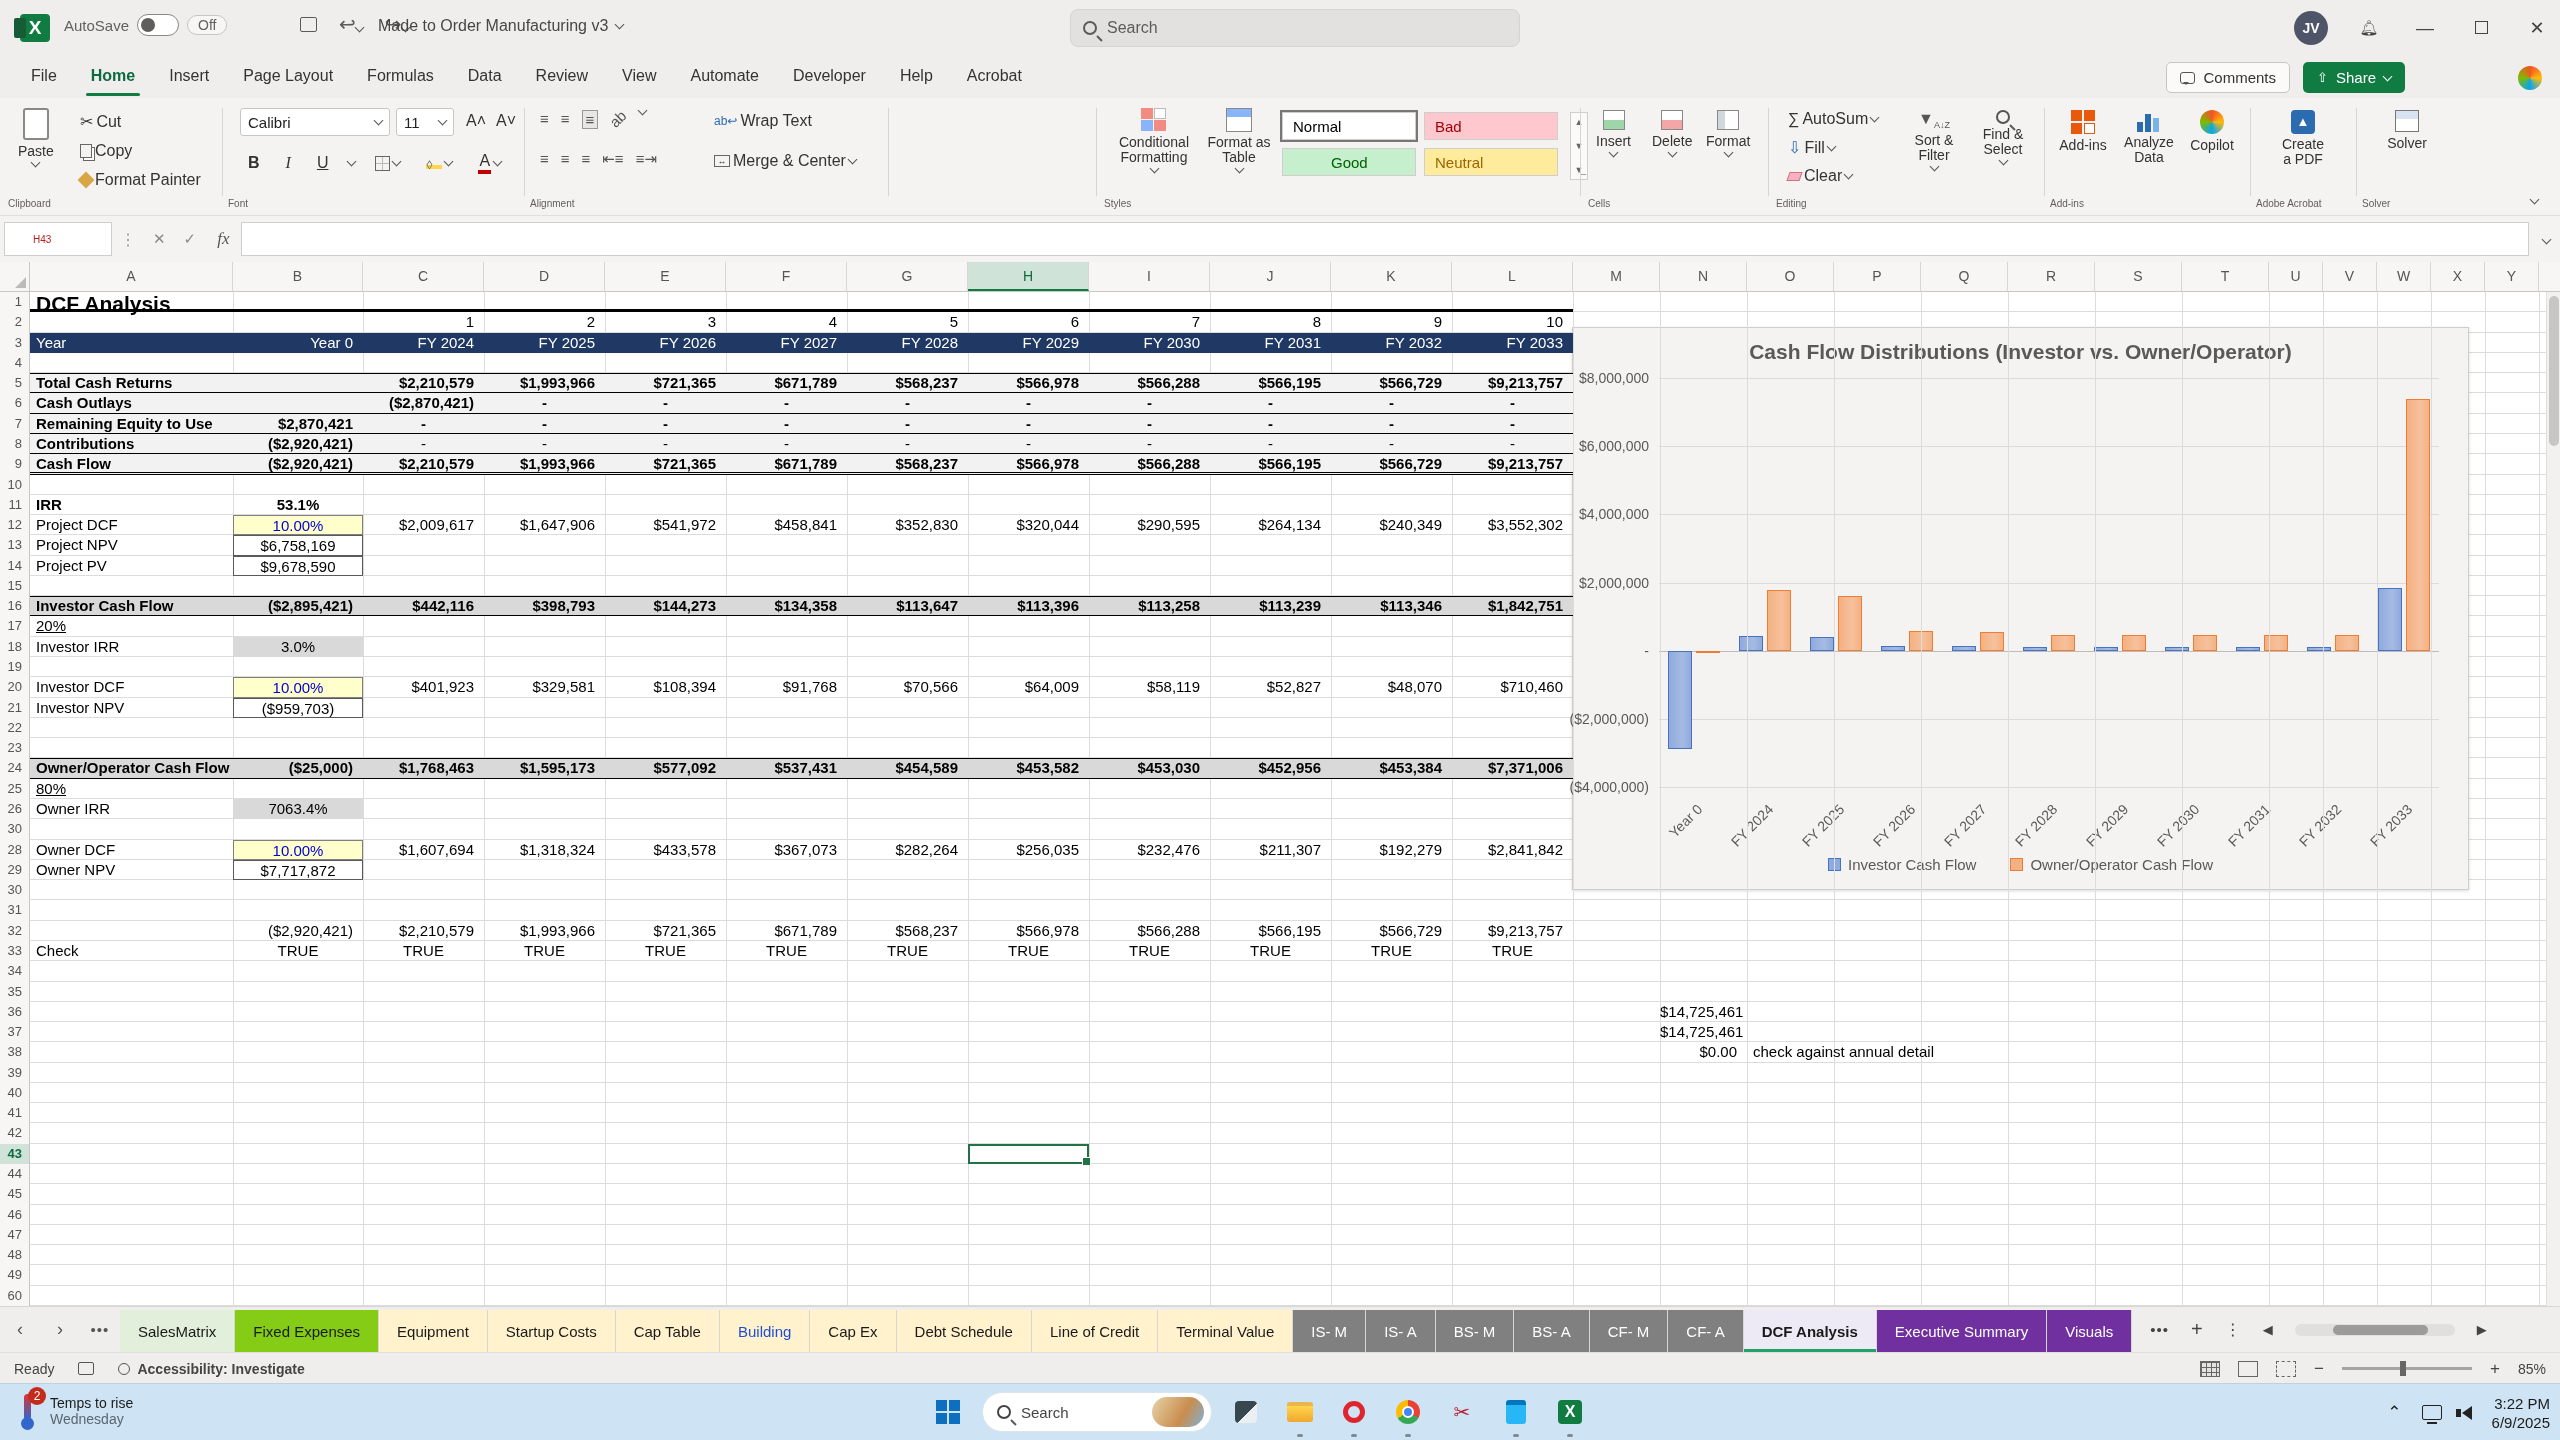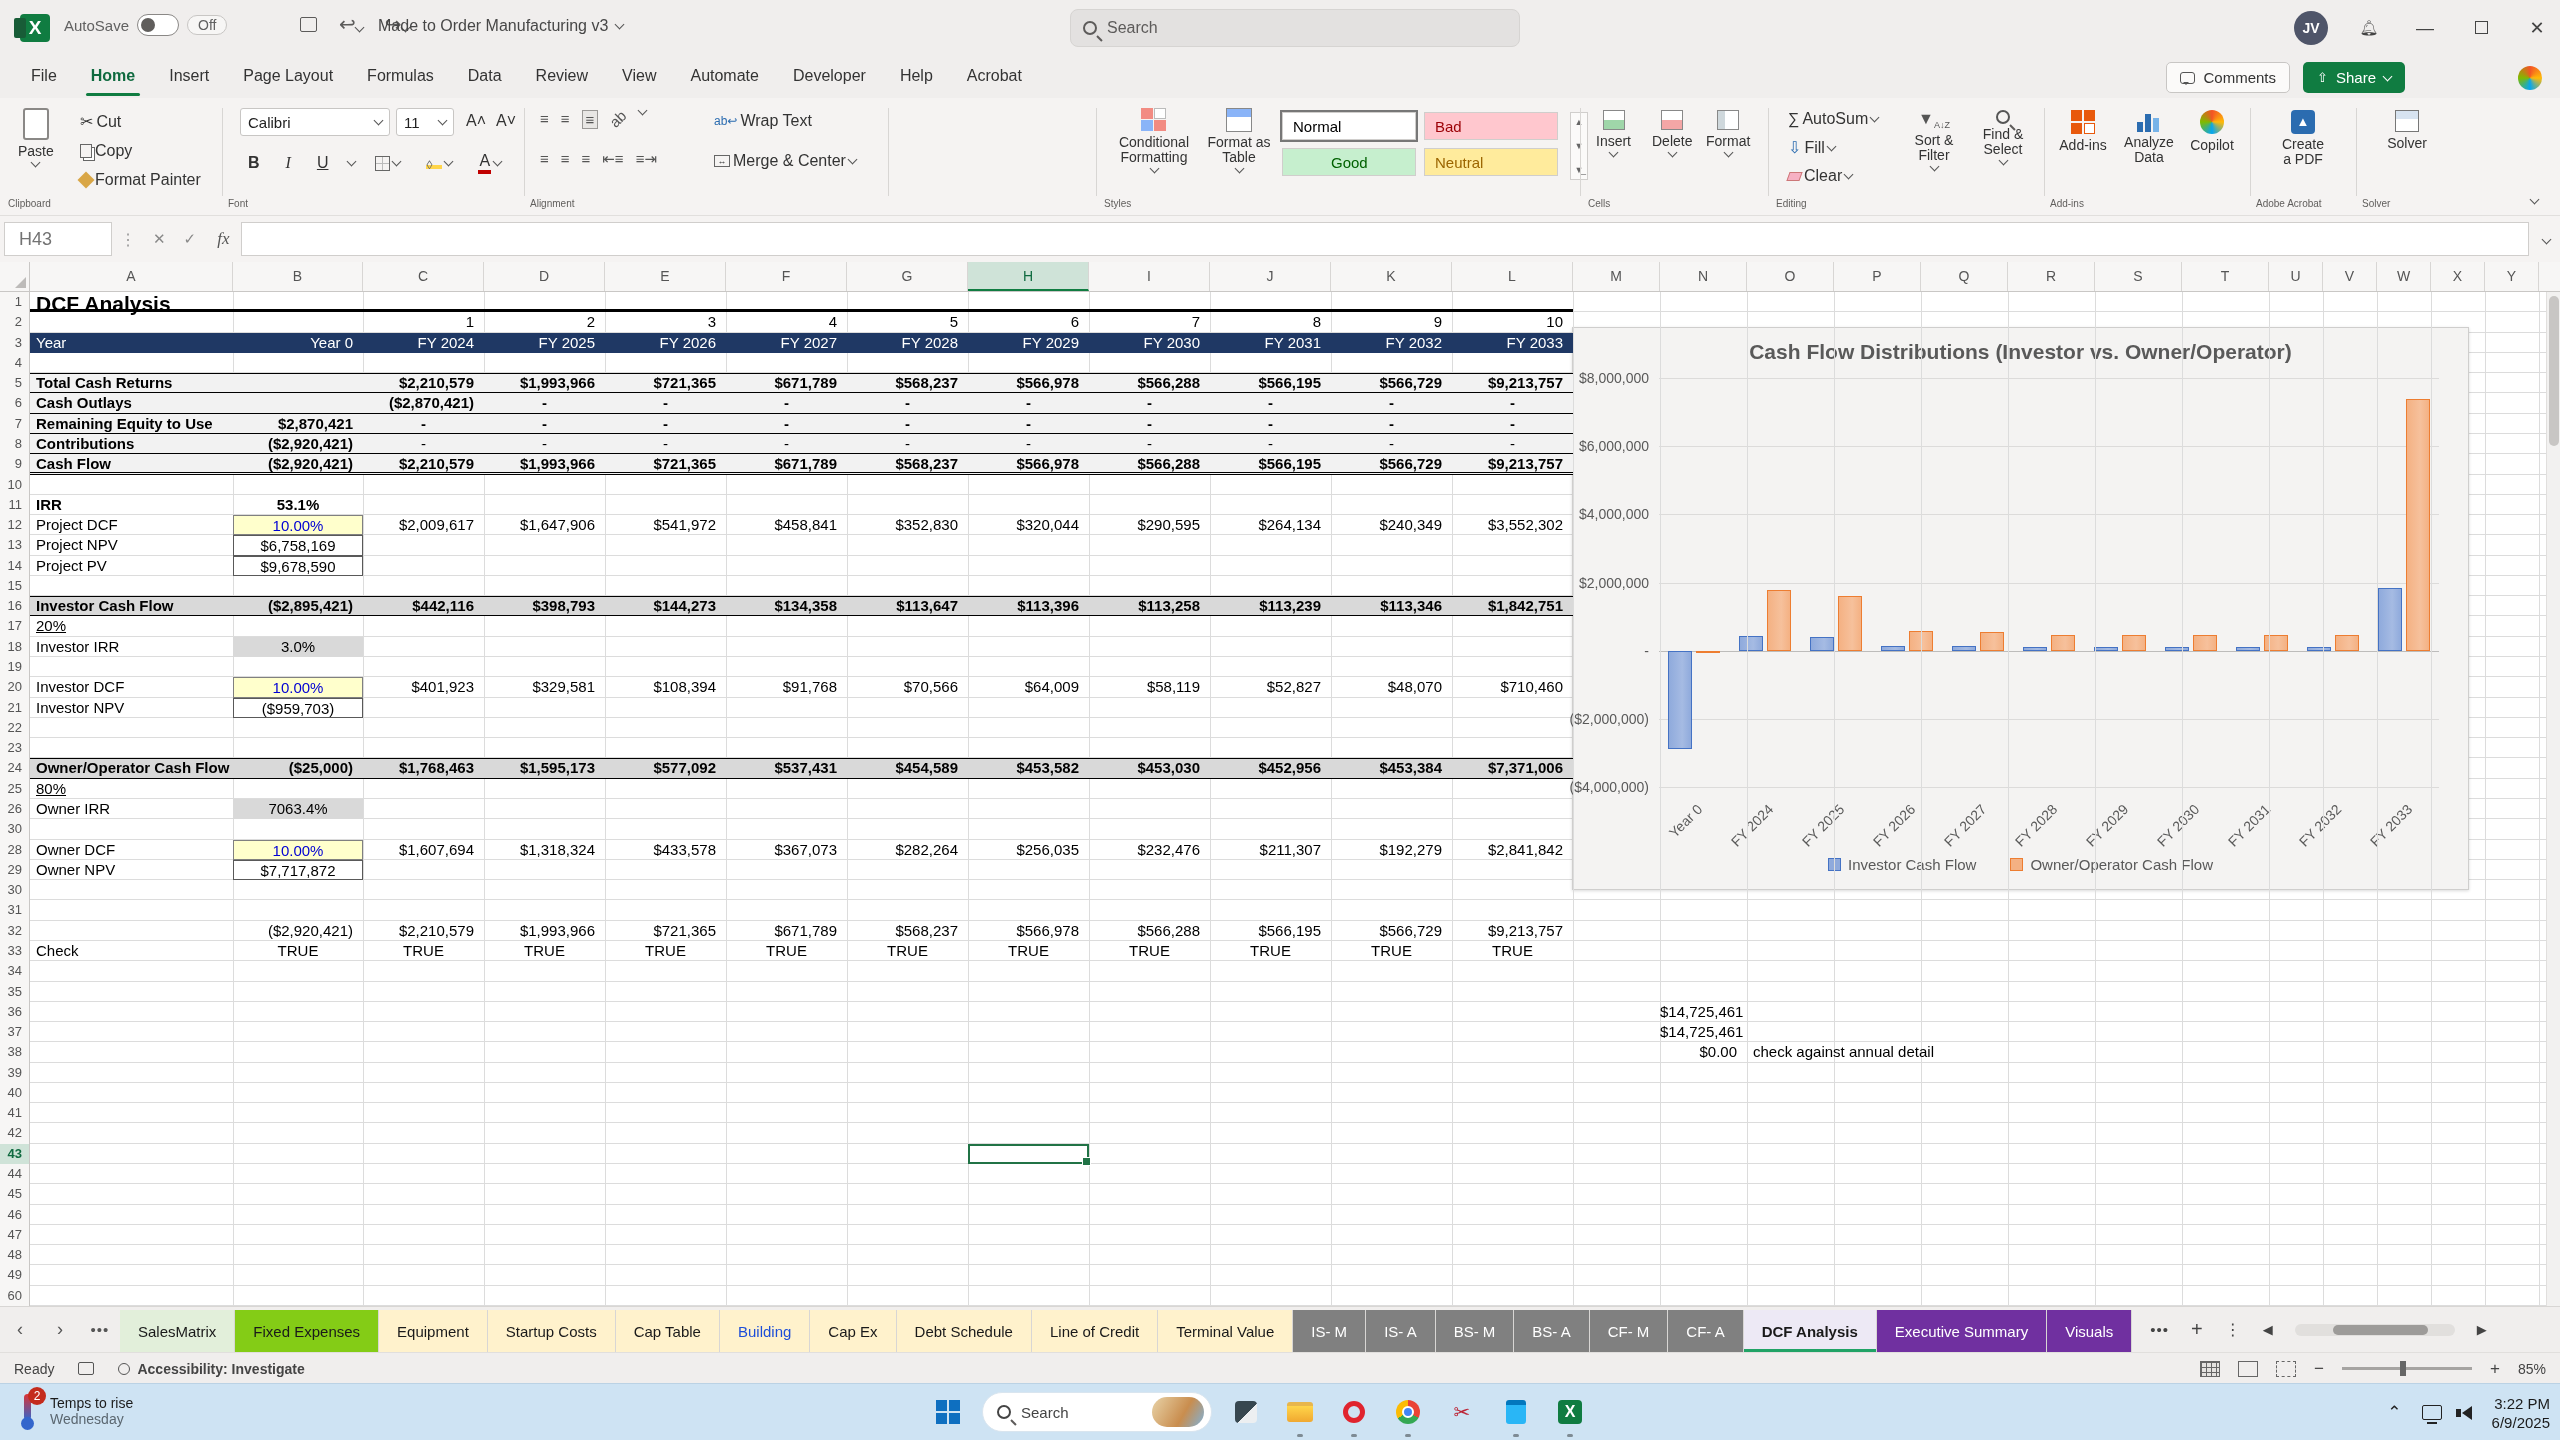--- a/index.html
+++ b/index.html
@@ -38,21 +38,21 @@
   .rgroup{position:absolute;top:4px;height:110px;}
   .glabel{position:absolute;bottom:3px;width:100%;font-size:10px;color:#605E5C;}
   .gdiv{position:absolute;top:10px;width:1px;height:88px;background:#D8D6D4;}
   .bigbtn{display:flex;flex-direction:column;align-items:center;font-size:14px;color:#333;gap:3px;}
   .chev{display:inline-block;width:7px;height:7px;border-right:1.6px solid #555;border-bottom:1.6px solid #555;transform:rotate(45deg);margin-top:-3px;}
   .combo{background:#fff;border:1px solid #C8C6C4;border-radius:3px;font-size:15px;color:#222;display:flex;align-items:center;justify-content:space-between;padding:1px 7px;height:28px;}
   .smbtn{font-size:16px;color:#333;padding:2px 6px;display:inline-flex;align-items:center;gap:3px;}
   .cellstyle{width:134px;height:28px;font-size:15px;display:flex;align-items:center;padding-left:10px;border:1px solid #D0CECC;}
   
   #fxbar{position:absolute;left:0;top:216px;width:2560px;height:46px;background:#F5F3F2;display:flex;align-items:center;}
-  .namebox{width:108px;height:34px;background:#fff;border:1px solid #D0CECC;margin-left:4px;font-size:18px;color:#737373;display:flex;align-items:center;padding-left:14px;}
+  .namebox{width:108px;height:34px;background:#fff;border:1px solid #D0CECC;margin-left:4px;font-size:10px;color:#b91c1c;display:flex;align-items:center;padding-left:28px;}
   .fxinput{flex:1;height:34px;background:#fff;border:1px solid #D0CECC;margin-right:4px;}
   
   #colheads{position:absolute;left:0;top:262px;width:2560px;height:30px;background:#F7F6F5;border-bottom:1px solid #C9C7C5;}
   .colhead{position:absolute;top:0;height:29px;text-align:center;font-size:14px;color:#555;line-height:29px;border-right:1px solid #D8D6D4;}
   .colhead.sel{background:#CFE3D8;border-bottom:2px solid #107C41;color:#0F6A3F;}
   #sheet{position:absolute;left:0;top:292px;width:2560px;height:1014px;background:#fff;overflow:hidden;
     background-image:repeating-linear-gradient(to bottom,transparent 0,transparent 19.28px,#DCDCDC 19.28px,#DCDCDC 20.28px);}
   .vline{position:absolute;top:0;width:1px;height:1014px;background:#DCDCDC;}
   .gutter{position:absolute;left:0;top:0;width:30px;height:1014px;background:#F7F6F5;border-right:1px solid #C9C7C5;}
   .rownum{position:absolute;left:0;width:29px;text-align:right;padding-right:7px;font-size:13px;color:#555;}

